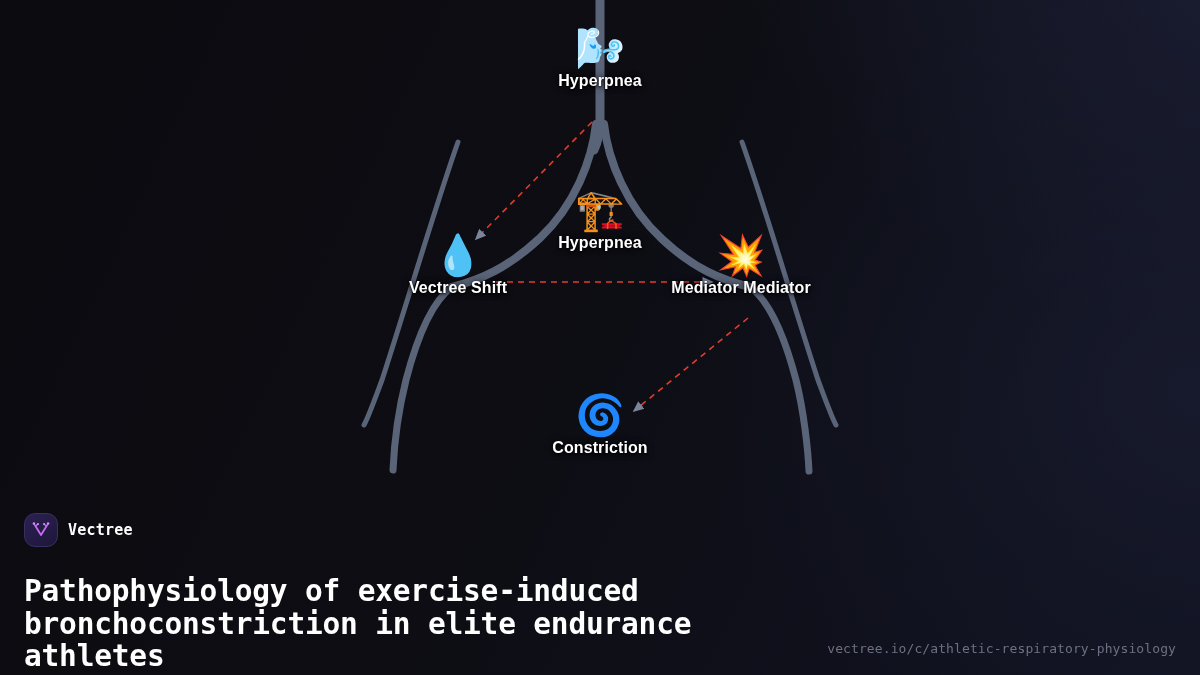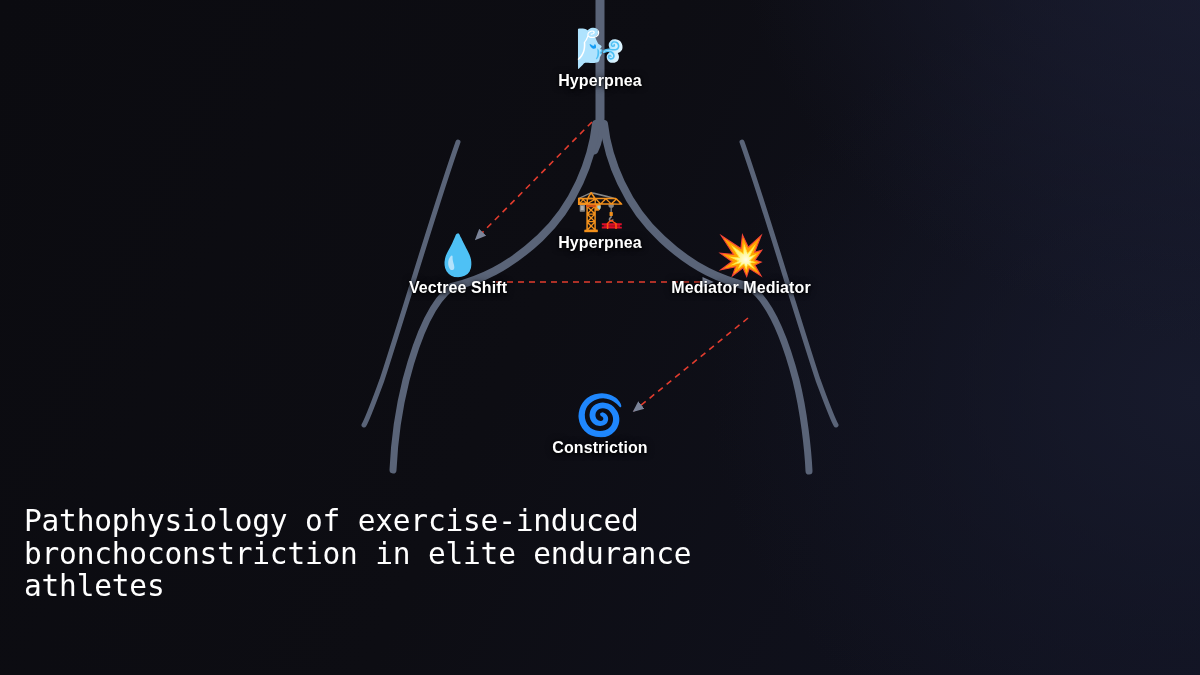--- a/index.html
+++ b/index.html
@@ -72,25 +72,25 @@
     flex:0 0 auto;
   }
   #brand-name {
     font-family:"DejaVu Sans Mono","Liberation Mono",monospace;
     font-size:15px;
     font-weight:bold;
     color:#ffffff;
     letter-spacing:0.2px;
   }
   #headline {
-    margin-top:13px;
+    margin-top:28px;
     font-family:"DejaVu Sans Mono","Liberation Mono",monospace;
     font-size:29.5px;
     line-height:32.5px;
-    font-weight:normal;
+    font-weight:bold;
     color:#ffffff;
     letter-spacing:-0.2px;
     max-width:800px;
   }
   #url {
     position:absolute;
     right:24px; bottom:19px;
     font-family:"DejaVu Sans Mono","Liberation Mono",monospace;
     font-size:13px;
     color:#6b7180;
@@ -157,19 +157,34 @@
 
     <div class="node" style="left:600px; top:393px;">
       <span class="glyph">🌀</span>
       <span class="nlabel">Constriction</span>
     </div>
 
   </div>
 
   <div id="footer">
 
+    <div id="brand">
+      <div id="brand-badge">
+        <svg width="20" height="20" viewBox="0 0 24 24" aria-hidden="true">
+          <path d="M5.5 7.5 L12 18 L18.5 7.5" fill="none" stroke="#c46ff0" stroke-width="2.1" stroke-linecap="round" stroke-linejoin="round"></path>
+          <path d="M5.5 7.5 L3.6 4.6 M5.5 7.5 L8 5.2" fill="none" stroke="#c46ff0" stroke-width="1.7" stroke-linecap="round"></path>
+          <path d="M18.5 7.5 L20.4 4.6 M18.5 7.5 L16 5.2" fill="none" stroke="#c46ff0" stroke-width="1.7" stroke-linecap="round"></path>
+          <circle cx="3.5" cy="4.2" r="1.5" fill="#d488f5"></circle>
+          <circle cx="8.3" cy="4.9" r="1.3" fill="#d488f5"></circle>
+          <circle cx="20.5" cy="4.2" r="1.5" fill="#d488f5"></circle>
+          <circle cx="15.7" cy="4.9" r="1.3" fill="#d488f5"></circle>
+        </svg>
+      </div>
+      <span id="brand-name">Vectree</span>
+    </div>
 
     <h1 id="headline">Pathophysiology of exercise-induced bronchoconstriction in elite endurance athletes</h1>
 
+    <div id="url">vectree.io/c/athletic-respiratory-physiology</div>
 
   </div>
 
 </div>
 
 </body></html>

